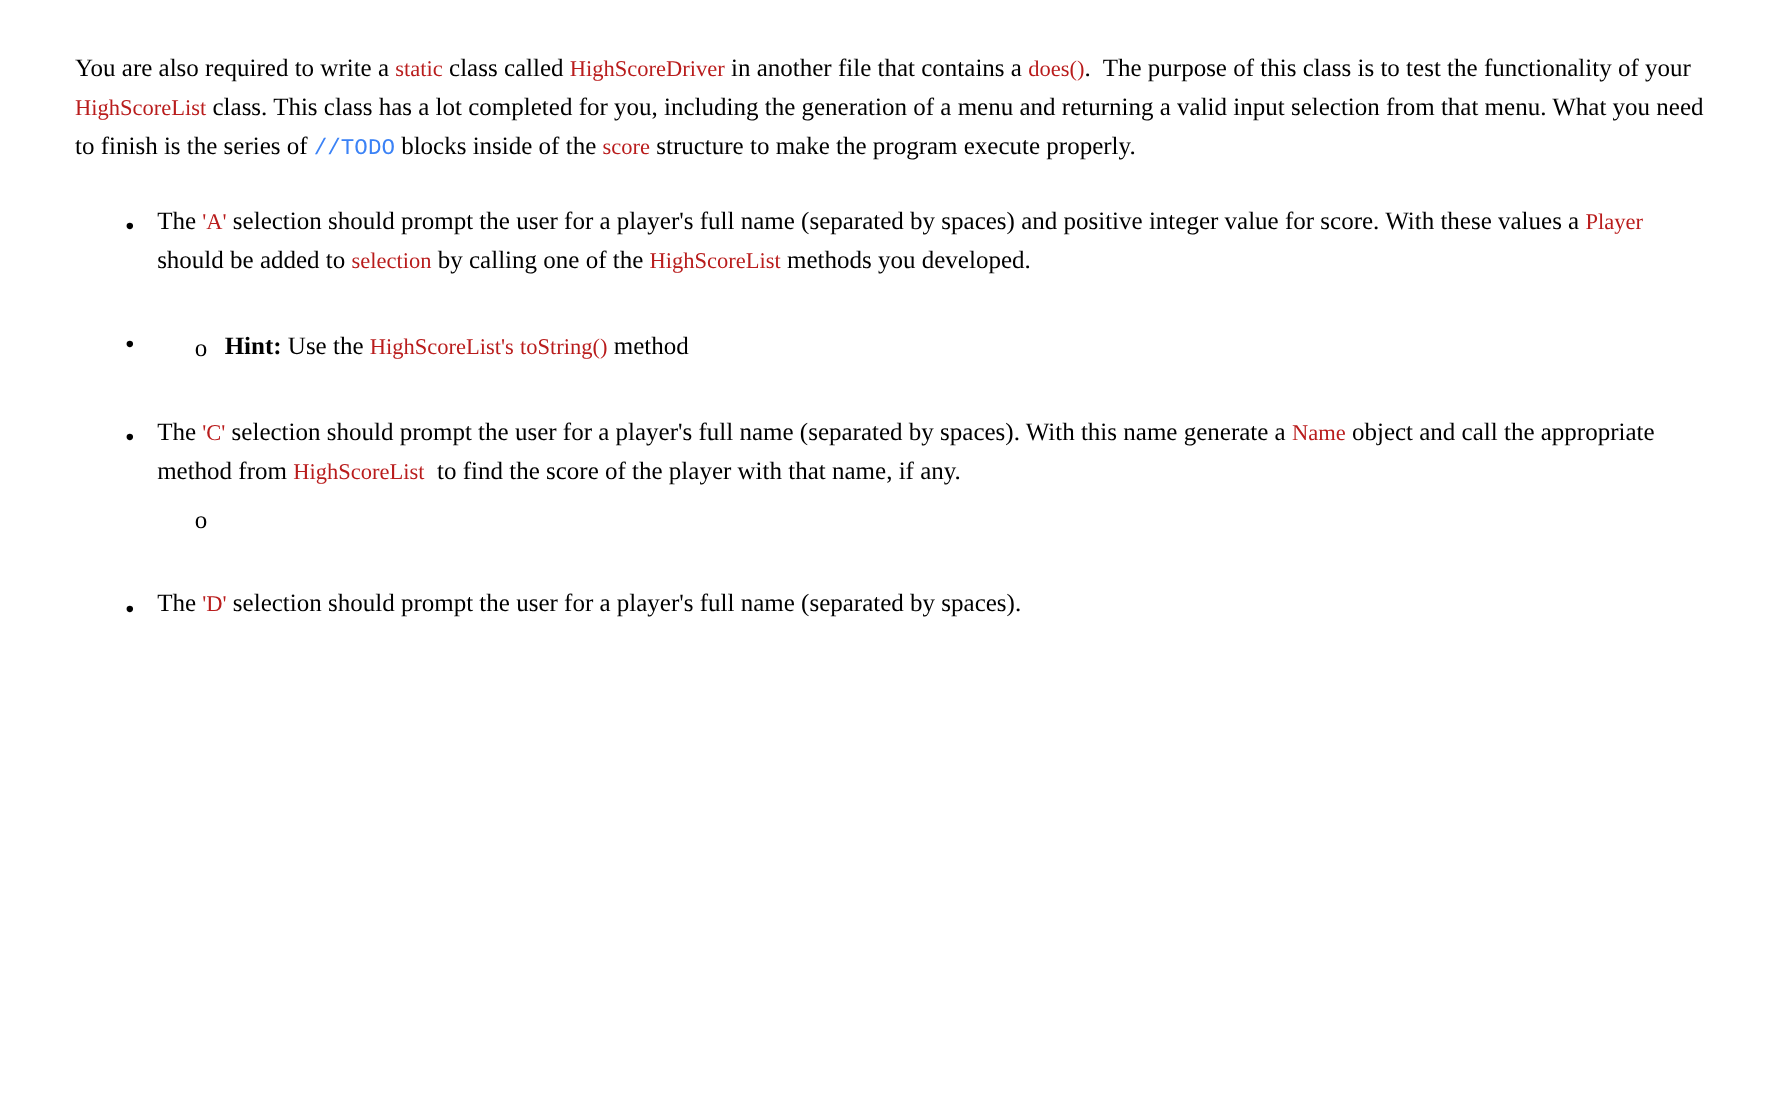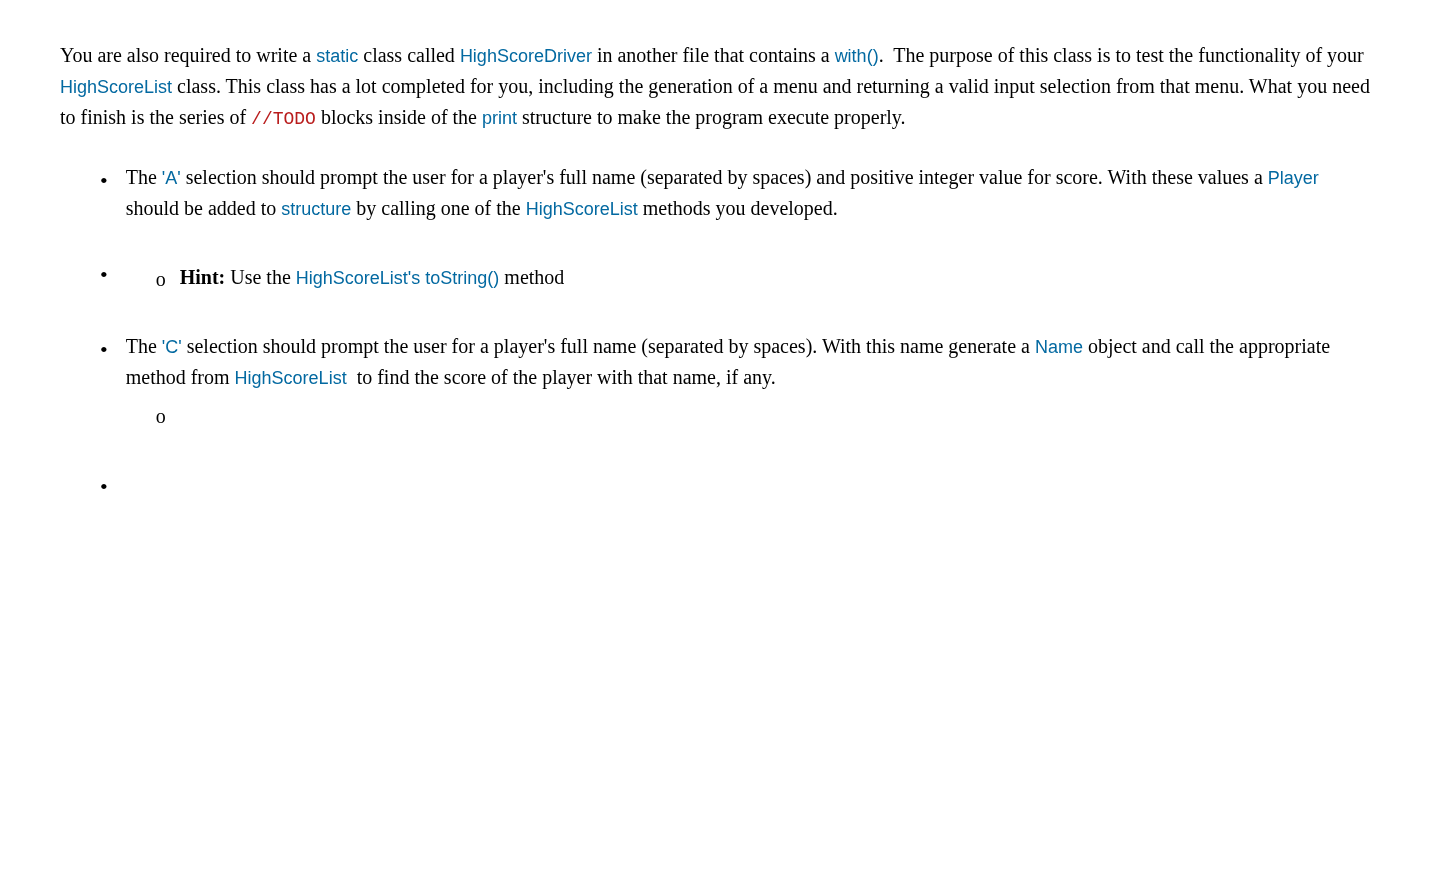--- a/index.html
+++ b/index.html
@@ -19,29 +19,29 @@
       line-height: 1.5;
     }
 
     .intro-paragraph {
       margin-bottom: 28px;
       font-size: 20px;
       line-height: 1.55;
     }
 
     code, .mono {
-      font-family: Liberation Sans, sans-serif;
+      font-family: Liberation Serif, serif;
       font-size: 18px;
-      color: #0369a1;
+      color: #b91c1c;
     }
 
     .todo-code {
       font-family: 'Courier New', Courier, monospace;
       font-size: 18px;
-      color: #b91c1c;
+      color: #3b82f6;
     }
 
     ul.main-list {
       list-style: none;
       padding-left: 40px;
       margin: 0;
     }
 
     ul.main-list > li {
       display: flex;
@@ -85,35 +85,35 @@
     .bold {
       font-weight: bold;
       text-align: center;
     }
   </style>
 </head>
 <body>
 
 <p class="intro-paragraph">
   You are also required to write a <code>static</code> class called <code>HighScoreDriver</code> in another file that
-  contains a <code>with()</code>.&nbsp; The purpose of this class is to test the functionality of your
+  contains a <code>does()</code>.&nbsp; The purpose of this class is to test the functionality of your
   <code>HighScoreList</code> class. This class has a lot completed for you, including the generation of a
   menu and returning a valid input selection from that menu. What you need to finish is the series
-  of <span class="todo-code">//TODO</span> blocks inside of the <code>print</code> structure to make the program execute properly.
+  of <span class="todo-code">//TODO</span> blocks inside of the <code>score</code> structure to make the program execute properly.
 </p>
 
 <ul class="main-list">
 
   <li>
     <span class="bullet">•</span>
     <div class="li-content">
       <span>
         The <code>'A'</code> selection should prompt the user for a player's full name (separated by spaces)
         and positive integer value for score. With these values a <code>Player</code> should be added to
-        <code>structure</code> by calling one of the <code>HighScoreList</code> methods you developed.
+        <code>selection</code> by calling one of the <code>HighScoreList</code> methods you developed.
       </span>
     </div>
   </li>
 
   <li>
     <span class="bullet">•</span>
     <div class="li-content">
       <ul class="sub-list">
         <li>
           <span class="sub-bullet">o</span>
@@ -136,15 +136,20 @@
       <ul class="sub-list">
         <li>
           <span class="sub-bullet">o</span>
         </li>
       </ul>
     </div>
   </li>
 
   <li>
     <span class="bullet">•</span>
+    <div class="li-content">
+      <span>
+        The <code>'D'</code> selection should prompt the user for a player's full name (separated by spaces).
+      </span>
+    </div>
   </li>
 
 </ul>
 
 </body></html>

